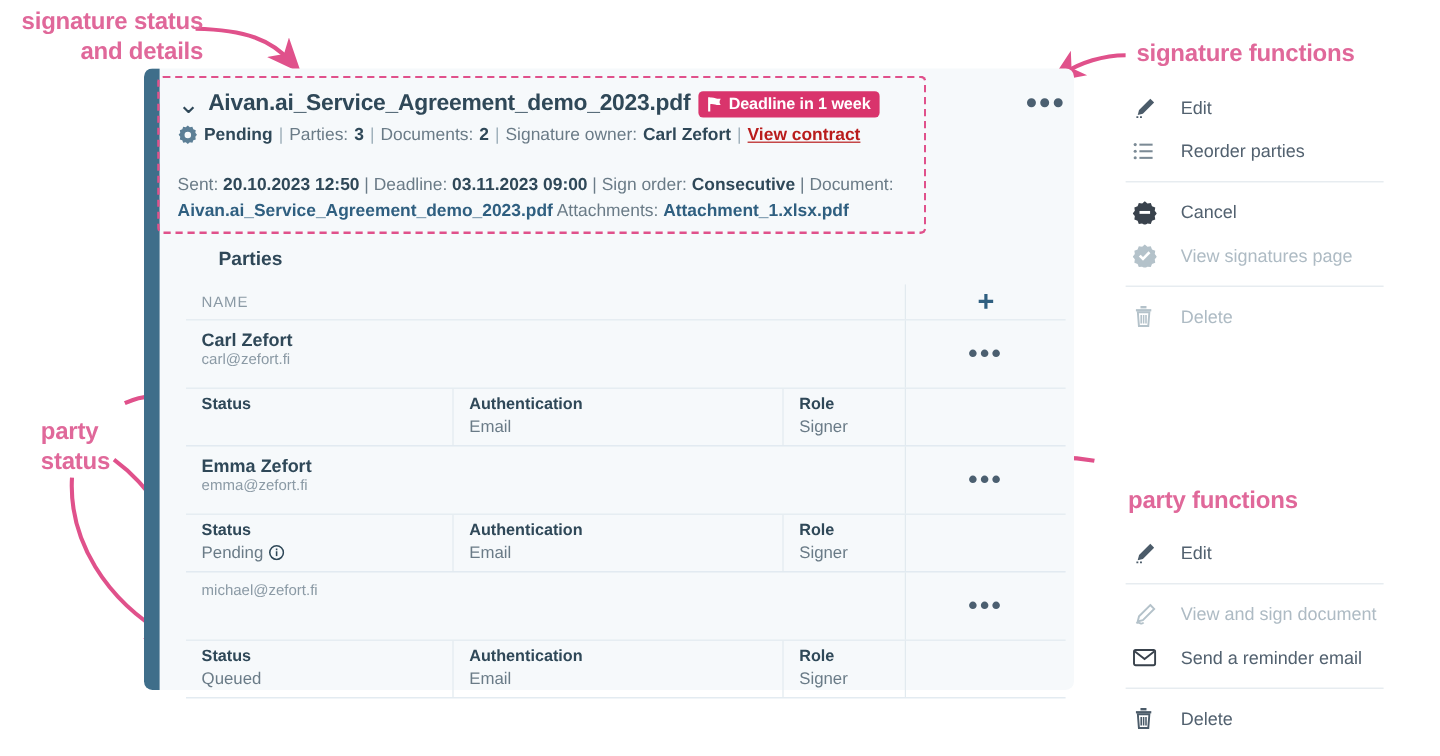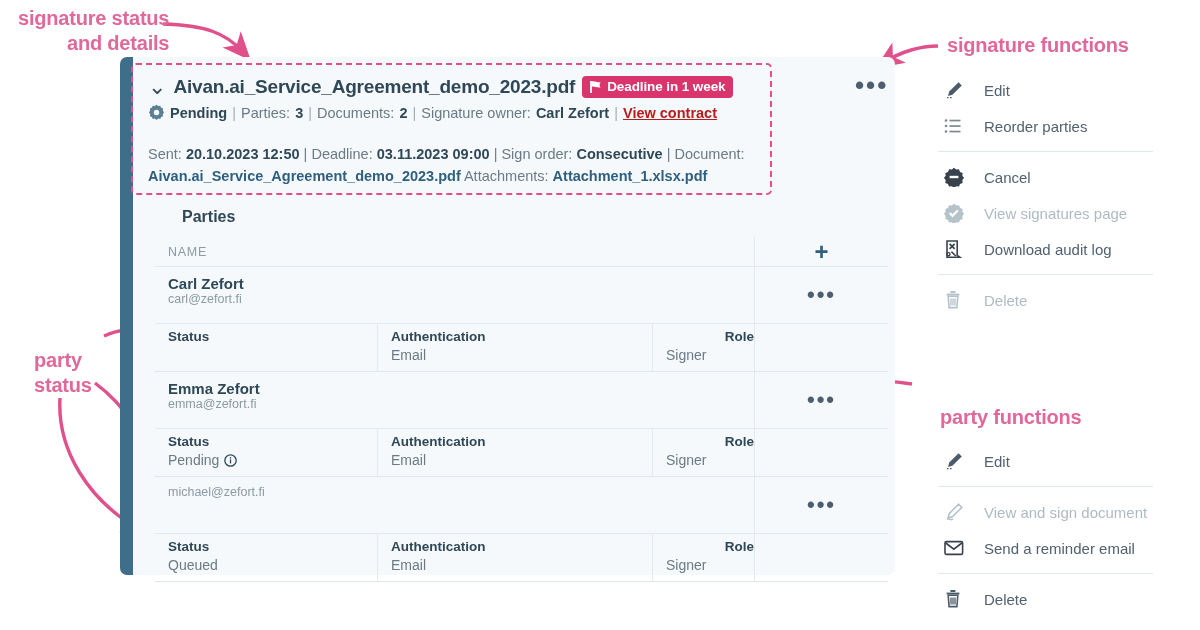--- a/index.html
+++ b/index.html
@@ -103,21 +103,21 @@
   .person-act {
     width: 133px; border-left: 1.5px solid #e2eaef;
     display: flex; align-items: center; justify-content: center;
   }
   .row-dots { color: #4b5f70; font-size: 22px; letter-spacing: 2px; line-height: 14px; font-weight: bold; cursor: pointer; }
 
   .status-row { height: 47px; border-bottom: 1.5px solid #dde7ee; }
   .st-cell { padding: 5px 0 0 13px; box-sizing: border-box; }
   .st-c1 { width: 222px; }
   .st-c2 { width: 275px; border-left: 1.5px solid #e2eaef; }
-  .st-c3 { flex: 1; border-left: 1.5px solid #e2eaef; text-align: right; }
+  .st-c3 { flex: 1; border-left: 1.5px solid #e2eaef; }
   .st-act { width: 133px; border-left: 1.5px solid #e2eaef; }
   .st-label { font-size: 13.5px; font-weight: bold; color: #2f4858; }
   .st-value { font-size: 14px; color: #6a7b87; margin-top: 3px; display: flex; align-items: center; gap: 5px; }
   .info-ico { width: 13px; height: 13px; display: inline-block; }
 
   
   .menu { position: absolute; width: 215px; }
   #menu-sig { left: 938px; top: 72px; }
   #menu-party { left: 938px; top: 443px; }
   .mi { display: flex; align-items: center; height: 36px; cursor: pointer; }
@@ -353,31 +353,20 @@
       <span class="ico">
         <svg width="20" height="20" viewBox="0 0 20 20">
           <path d="M10 0.8 l2.2 1.8 2.8-0.4 1 2.7 2.7 1 -0.4 2.8 1.8 2.2 -1.8 2.2 0.4 2.8 -2.7 1 -1 2.7 -2.8-0.4 -2.2 1.8 -2.2-1.8 -2.8 0.4 -1-2.7 -2.7-1 0.4-2.8 -1.8-2.2 1.8-2.2 -0.4-2.8 2.7-1 1-2.7 2.8 0.4z" fill="#b4c2ca"></path>
           <path d="M5.8 10 l2.7 2.8 5.4-5.6" stroke="#ffffff" stroke-width="2.2" fill="none"></path>
         </svg>
       </span>
       <span class="lbl">View signatures page</span>
     </div>
 
 
-    <div class="mi">
-      <span class="ico">
-        <svg width="20" height="20" viewBox="0 0 20 20">
-          <path d="M3 2 h10.2 v14.4 l2.6 1.8 H3 Z" fill="none" stroke="#39424c" stroke-width="1.6"></path>
-          <path d="M5.6 4.8 l5 5 M10.6 4.8 l-5 5" stroke="#39424c" stroke-width="1.7"></path>
-          <circle cx="4.4" cy="15.2" r="1.6" fill="none" stroke="#39424c" stroke-width="1.4"></circle>
-          <path d="M7.4 12.6 l4.4 4.4" stroke="#39424c" stroke-width="1.5"></path>
-        </svg>
-      </span>
-      <span class="lbl">Download audit log</span>
-    </div>
 
     <div class="mdiv"></div>
 
     <div class="mi disabled">
       <span class="ico">
         <svg width="18" height="20" viewBox="0 0 18 20">
           <rect x="6.4" y="1" width="5" height="2" fill="#b4c2ca"></rect>
           <rect x="2.6" y="3.6" width="12.8" height="1.9" fill="#b4c2ca"></rect>
           <path d="M4.2 6.2 h9.6 l-0.9 11.4 H5.1 Z" fill="none" stroke="#b4c2ca" stroke-width="1.6"></path>
           <path d="M7 8.6 v7 M9 8.6 v7 M11 8.6 v7" stroke="#b4c2ca" stroke-width="1.3"></path>

